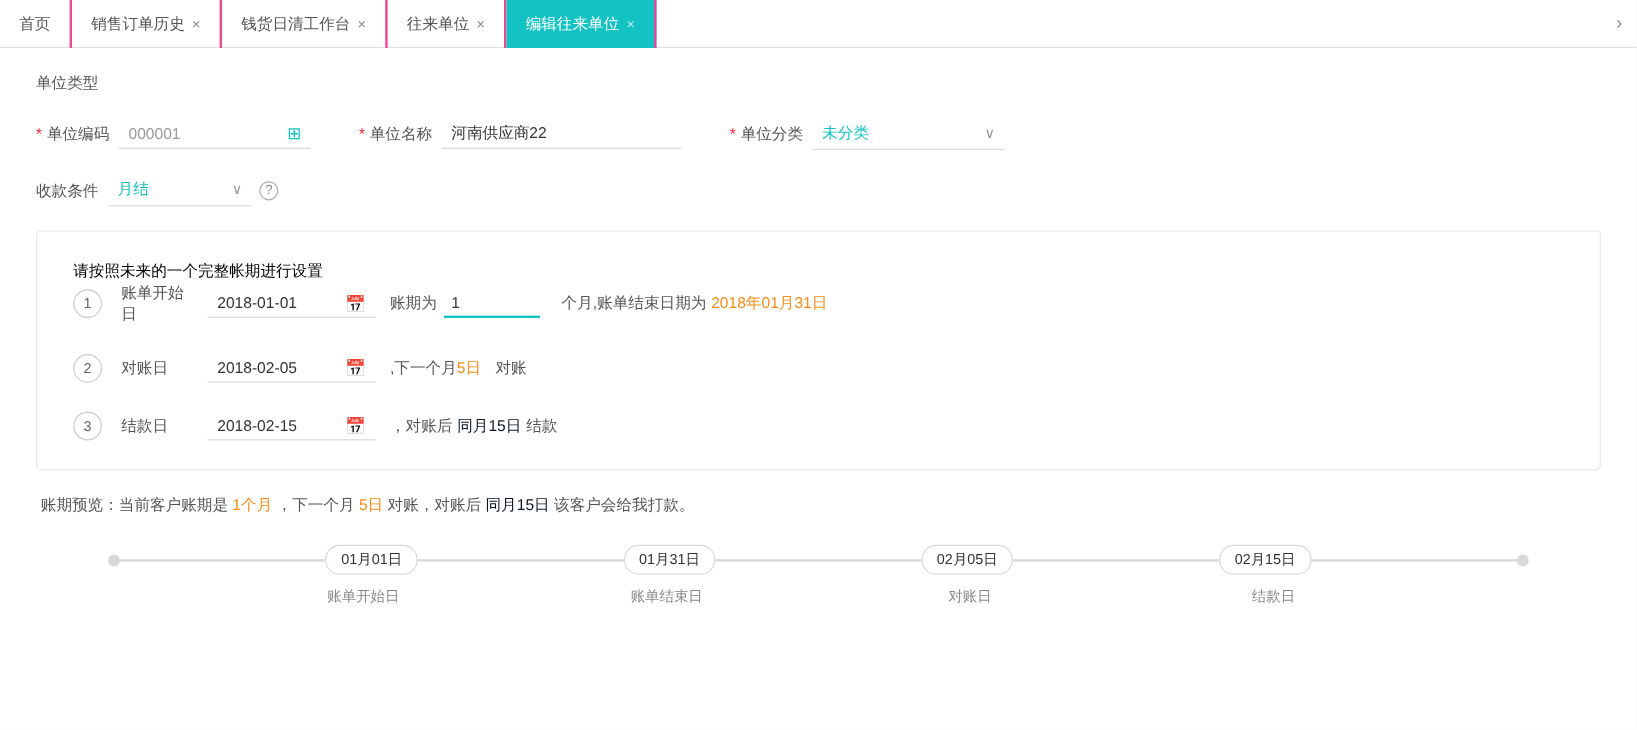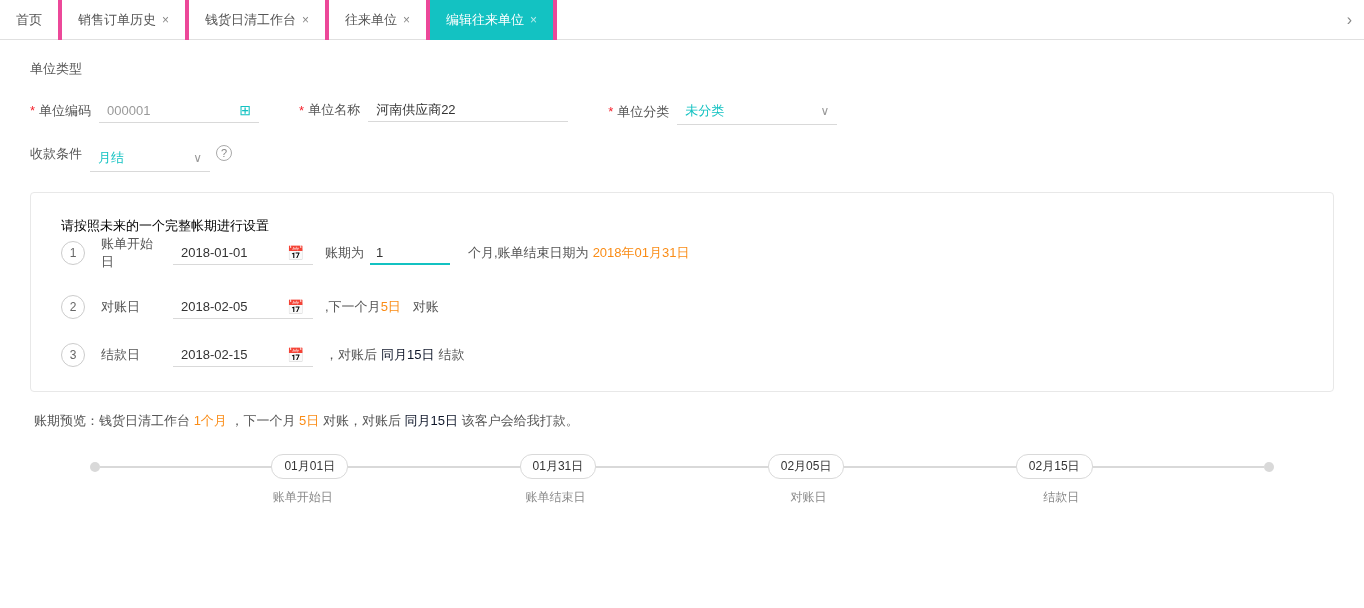--- a/index.html
+++ b/index.html
@@ -15,21 +15,21 @@
       height: 40px;
     }
     .tab-item {
       display: flex;
       align-items: center;
       padding: 0 16px;
       height: 40px;
       cursor: pointer;
       font-size: 13px;
       color: #555;
-      border-right: 4px solid #ec4899;
+      border-right: 2px solid #ec4899;
       white-space: nowrap;
       position: relative;
     }
     .tab-item.active {
       background: #13c2c2;
       color: #fff;
       align-items: center;
     }
     .tab-close {
       margin-left: 6px;
@@ -48,21 +48,21 @@
     
     .main-content {
       background: #fff;
       padding: 20px 30px;
       min-height: calc(100vh - 40px);
     }
 
     
     .form-row {
       display: flex;
-      align-items: flex-start;
+      align-items: center;
       margin-bottom: 20px;
     }
     .form-label {
       color: #555;
       margin-right: 8px;
       white-space: nowrap;
     }
     .required-star {
       color: #f5222d;
       margin-right: 4px;
@@ -375,21 +375,21 @@
         <input type="text" value="2018-02-15" style="font-size: 13px; color: rgb(51, 51, 51);">
         <span class="field-icon" style="color:#13c2c2;">📅</span>
       </div>
       <span class="period-desc">，对账后</span>
       <span class="period-highlight-teal" style="margin-left:4px;">同月15日</span>
       <span class="period-desc" style="margin-left:4px;">结款</span>
     </div>
   </div>
 
   <div class="preview-text">
-    <span>账期预览：钱货日清工作台</span>
+    <span>账期预览：当前客户账期是</span>
     <span class="period-highlight">1个月</span>
     <span>，下一个月</span>
     <span class="period-highlight">5日</span>
     <span>对账，对账后</span>
     <span class="period-highlight-teal">同月15日</span>
     <span>该客户会给我打款。</span>
   </div>
 
   <div style="padding: 0 20px;">
 

